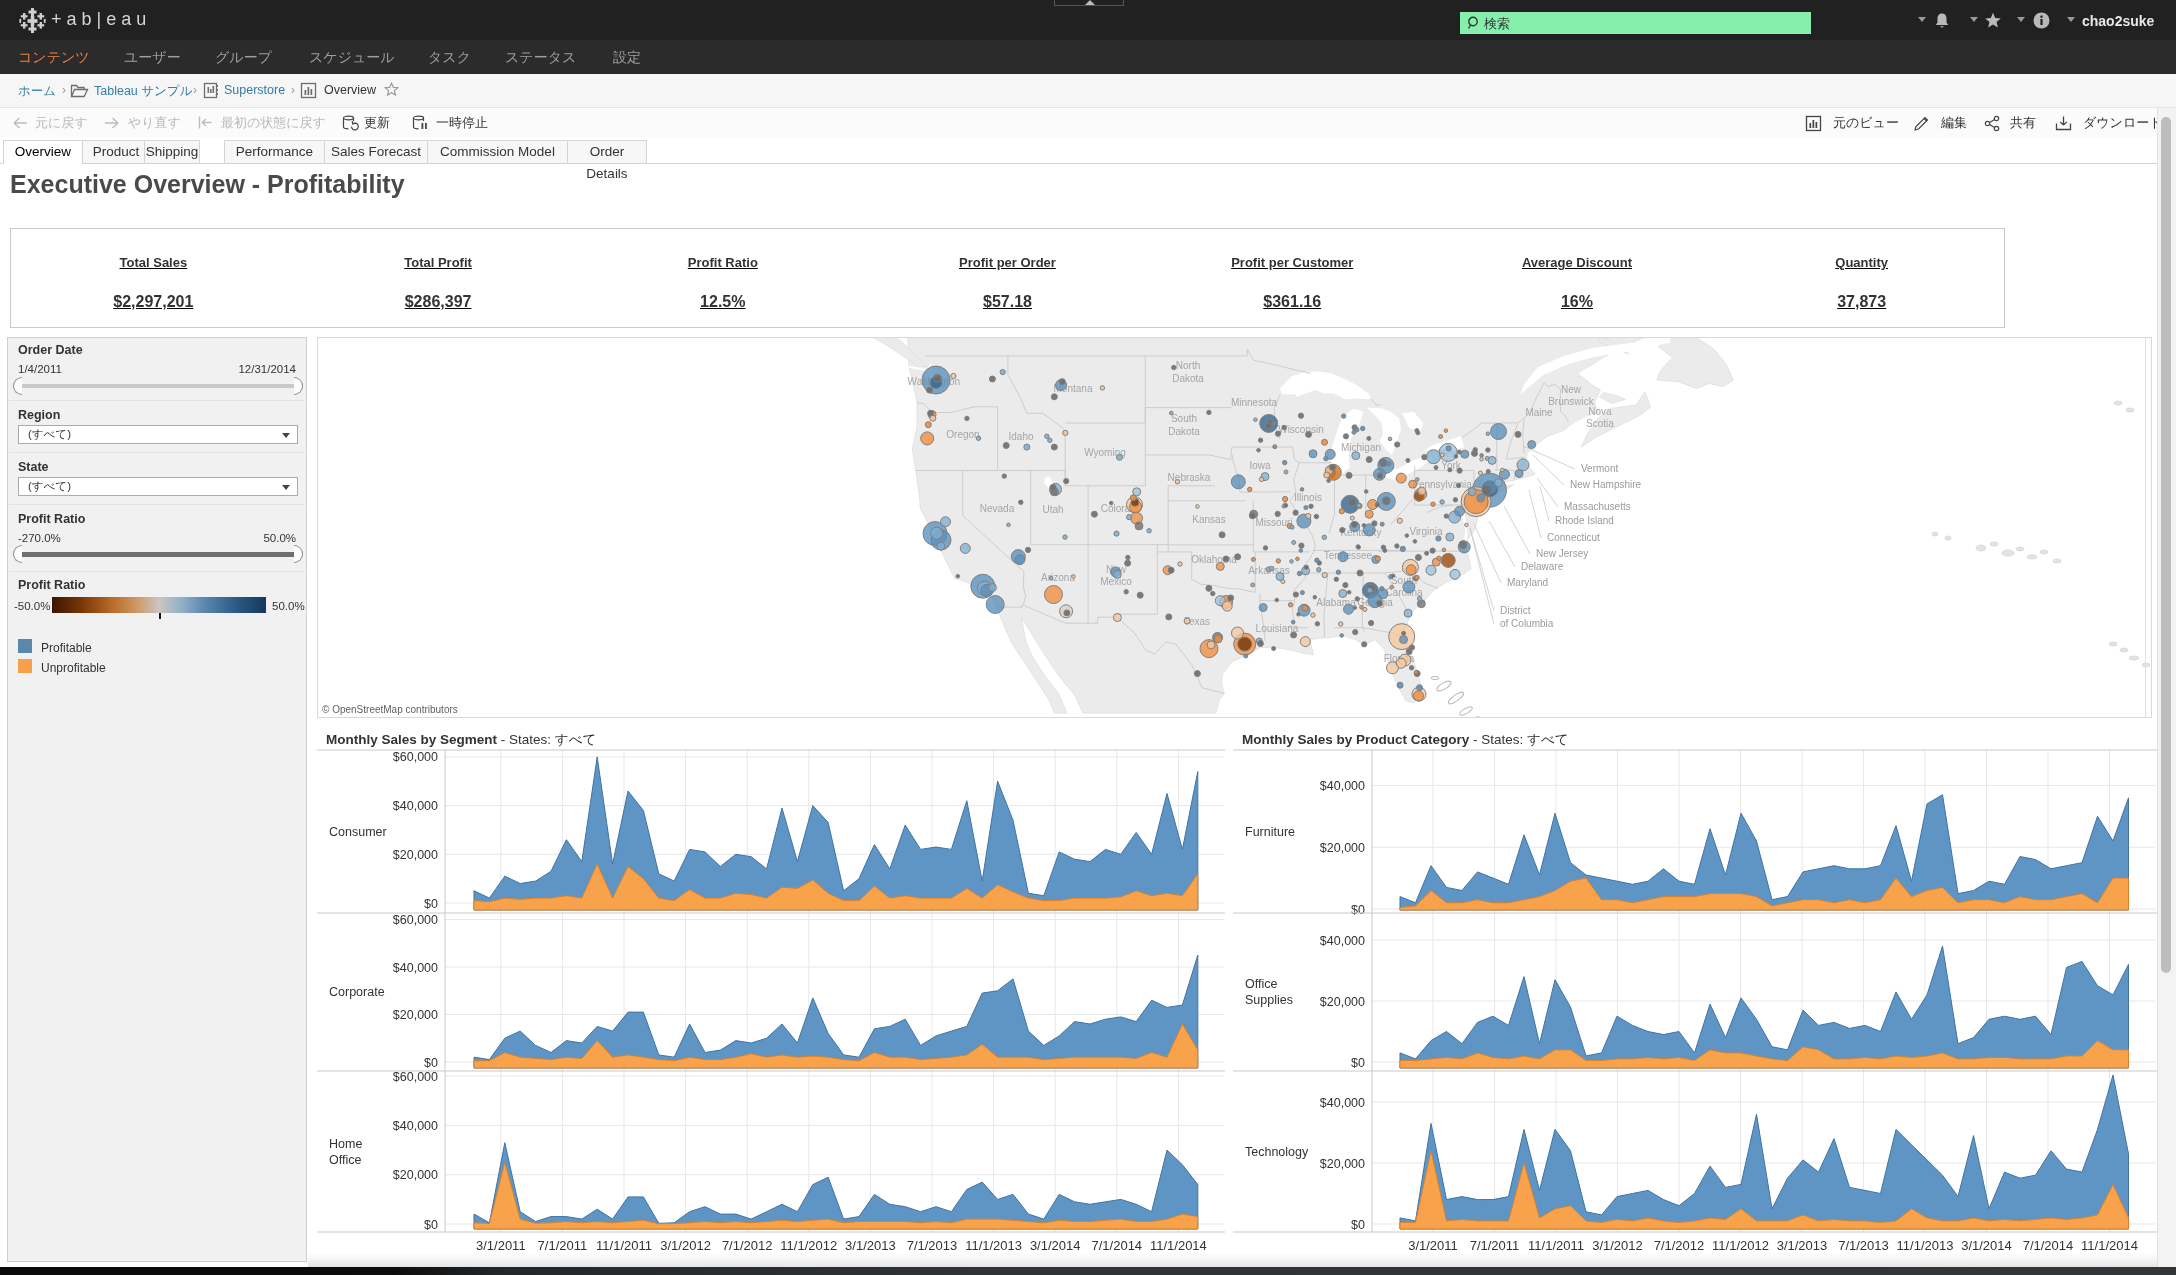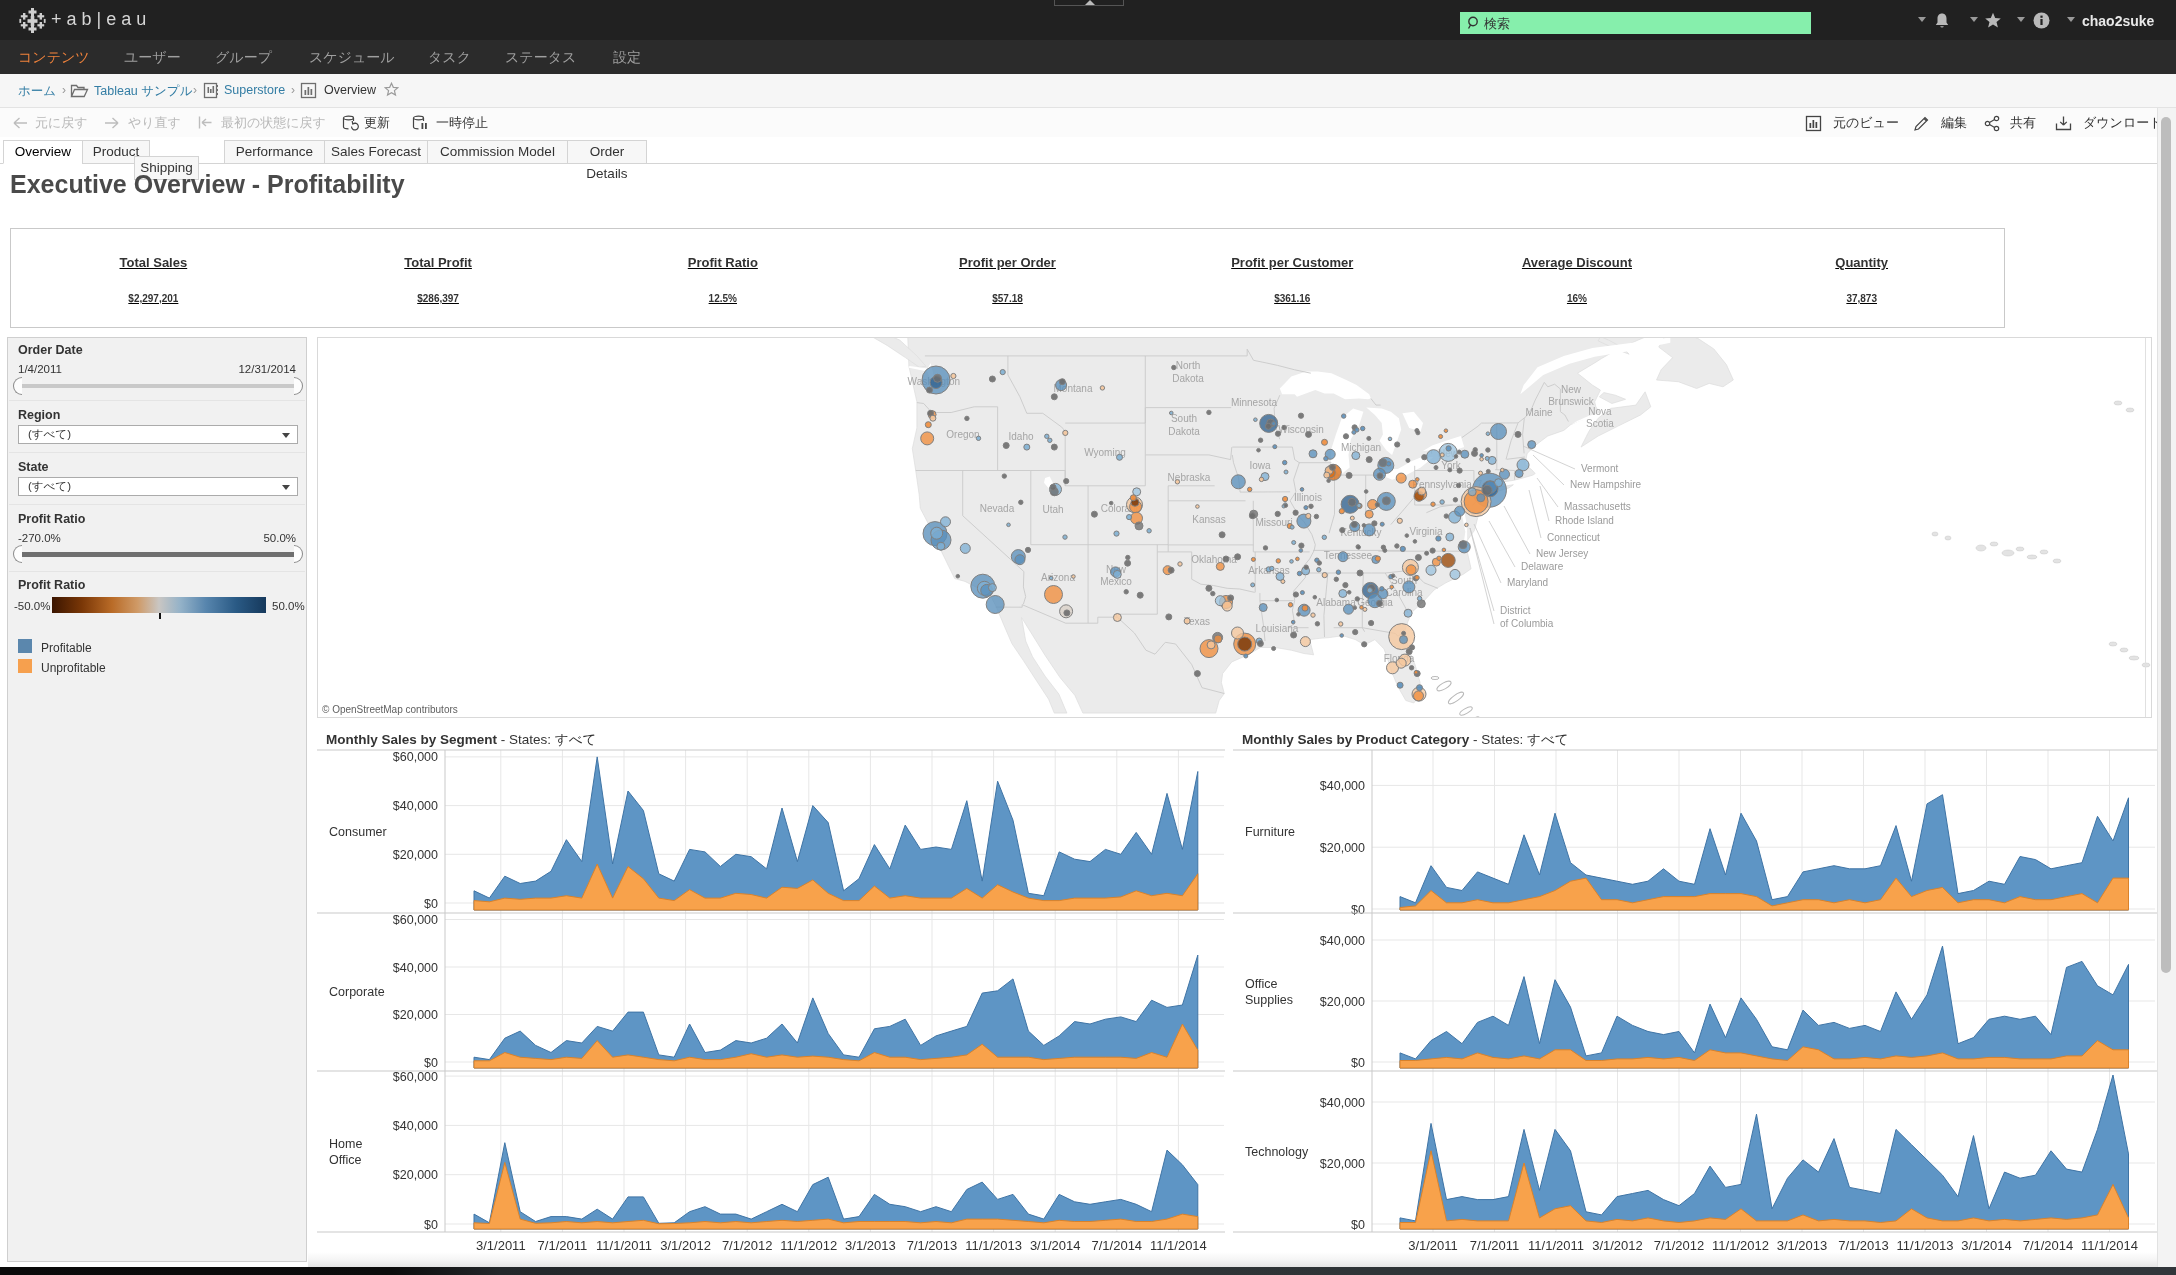--- a/index.html
+++ b/index.html
@@ -14,21 +14,21 @@
 #toolbar { position:absolute; left:0; top:108px; width:2176px; height:29px; background:#fbfbfb; }
 .tbgray { color:#b9b9b9; font-size:13px; }
 .tbdark { color:#333; font-size:13px; }
 #tabsrow { position:absolute; left:0; top:137px; width:2176px; height:27px; background:#fff; }
 .tab { position:absolute; top:3px; height:24px; border:1px solid #d4d4d4; border-bottom:1px solid #d4d4d4;
   background:#f7f7f7; font-size:13.5px; color:#333; text-align:center; line-height:22px; }
 .tab.active { background:#fff; border-bottom:1px solid #fff; color:#000; }
 #kpi { position:absolute; left:10px; top:228px; width:1995px; height:100px; background:#fff; border:1px solid #c9c9c9; display:flex;text-decoration:underline; }
 .kcol { flex:1; text-align:center; }
 .klab { margin-top:26px; font-size:13px; font-weight:bold; color:#333; }
-.kval { margin-top:23px; font-size:10px; font-weight:bold; color:#333; }
+.kval { margin-top:23px; font-size:16px; font-weight:bold; color:#333; }
 #filters { position:absolute; left:7px; top:337px; width:300px; height:925px; background:#f1f1f1; border:1px solid #cfcfcf;padding-left:25px; }
 .ftitle { position:absolute; left:10px; font-size:12.5px; font-weight:bold; color:#333; }
 .fsmall { position:absolute; font-size:11.5px; color:#333; }
 .fdrop { position:absolute; left:10px; width:280px; height:19px; background:#fff; border:1px solid #ababab; font-size:11.5px; color:#333; line-height:17px; padding-left:9px; }
 .fdrop .car { position:absolute; right:7px; top:7px; width:0; height:0; border-left:4.5px solid transparent; border-right:4.5px solid transparent; border-top:5px solid #444; }
 .sep { position:absolute; left:1px; width:296px; height:1px; background:#e4e4e4; }
 #mappanel { position:absolute; left:317px; top:337px; width:1835px; height:381px; background:#ffffff; border:1px solid #d9d9d9; overflow:hidden; }
 .charttitle { font-size:13.5px; color:#333; position:absolute;padding-left:8px; }
 #leftchart { position:absolute; left:317px; top:725px; width:908px; height:537px; }
 #rightchart { position:absolute; left:1233px; top:725px; width:925px; height:537px; }
@@ -182,21 +182,21 @@
       <path d="M1.5 8.5 L1.5 14.5 L15.5 14.5 L15.5 8.5" fill="none" stroke="#444" stroke-width="1.3"></path>
       <path d="M8.5 1.5 L8.5 10 M8.5 10 L5.2 6.9 M8.5 10 L11.8 6.9" fill="none" stroke="#444" stroke-width="1.3"></path>
     </svg>
   <div class="abs tbdark" style="left:2083px;top:6px">ダウンロード</div>
 </div>
 
 <div id="tabsrow">
   <div style="position:absolute;left:0;top:26px;width:2176px;height:1px;background:#d4d4d4"></div>
   <div class="tab active" style="left:3px;width:80px;">Overview</div>
   <div class="tab" style="left:82px;width:68px;">Product</div>
-  <div class="tab" style="left:134px;width:65px;margin-top:16px;">Shipping</div>
+  <div class="tab" style="left:144px;width:56px;">Shipping</div>
   <div class="tab" style="left:224px;width:101px;">Performance</div>
   <div class="tab" style="left:324px;width:104px;">Sales Forecast</div>
   <div class="tab" style="left:427px;width:141px;">Commission Model</div>
   <div class="tab" style="left:567px;width:80px;">Order Details</div>
 </div>
 
 <div class="abs" style="left:10px;top:170px;font-size:25px;font-weight:bold;color:#4a4a4a">Executive Overview - Profitability</div>
 
 <div id="kpi">
   <div class="kcol">

